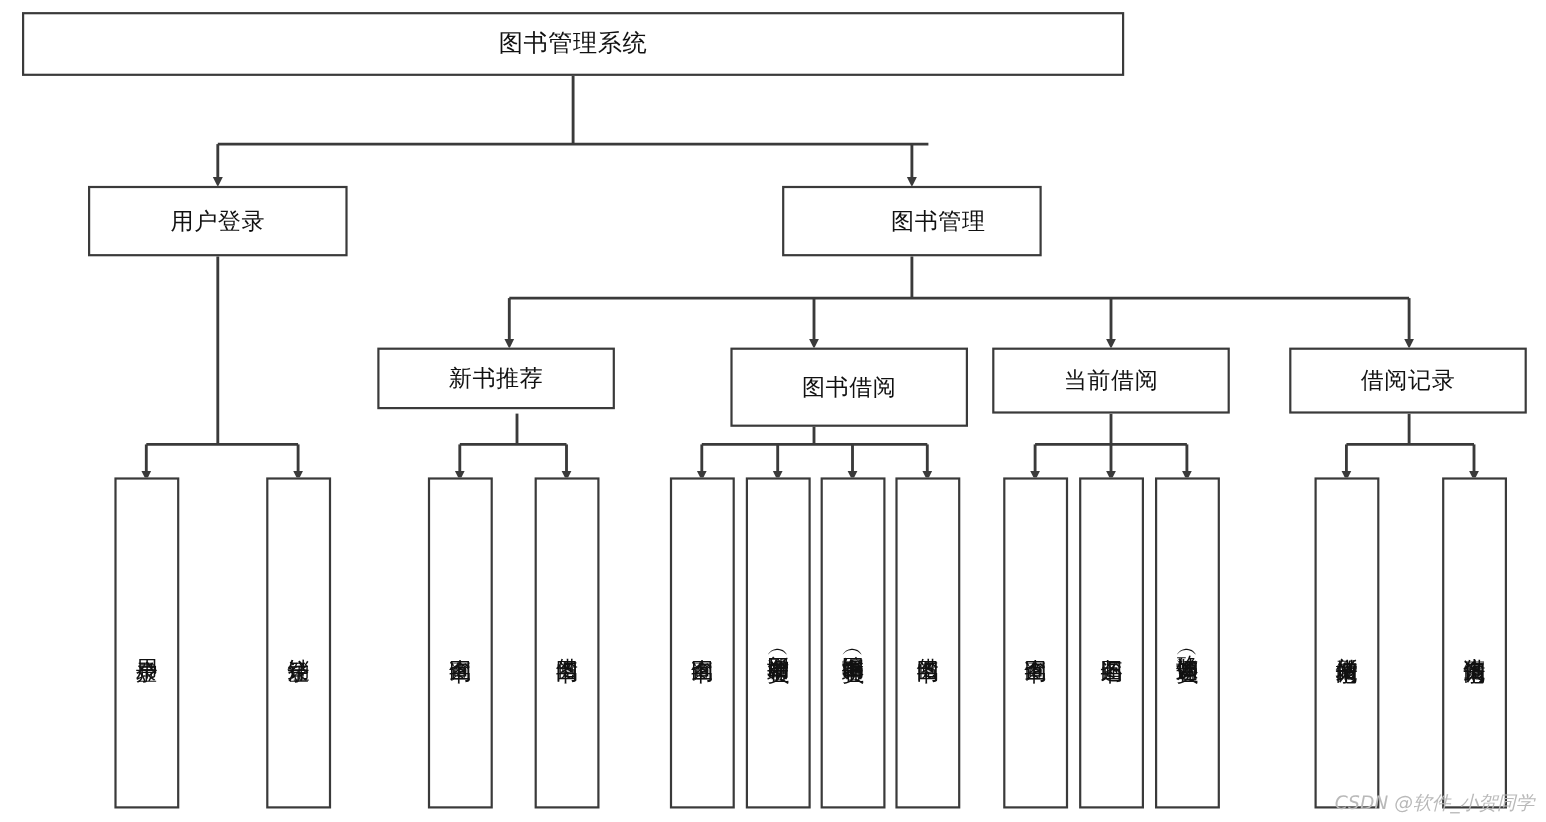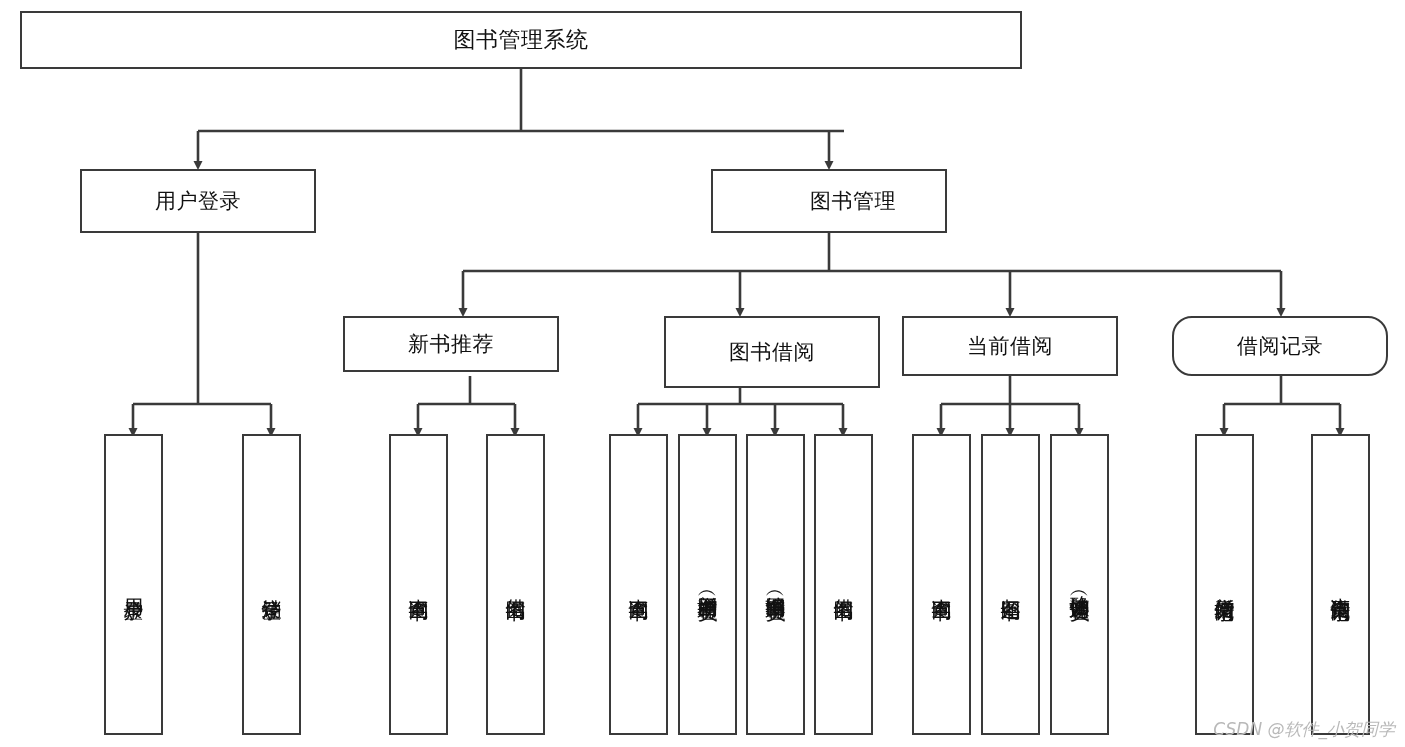--- a/index.html
+++ b/index.html
@@ -148,21 +148,21 @@
   </div>
 
   <div class="node horiz" style="left:664px; top:316px; width:216px; height:72px;">
     <span class="label">图书借阅</span>
   </div>
 
   <div class="node horiz" style="left:902px; top:316px; width:216px; height:60px;font-family:Liberation Serif, serif;">
     <span class="label">当前借阅</span>
   </div>
 
-  <div class="node horiz" style="left:1172px; top:316px; width:216px; height:60px;border-radius:20px;">
+  <div class="node horiz" style="left:1172px; top:316px; width:216px; height:60px;">
     <span class="label">借阅记录</span>
   </div>
 
   <div class="node vert" style="left:104px; top:434px; width:59px; height:301px;">
     <span class="label">用户登录</span>
   </div>
 
   <div class="node vert" style="left:242px; top:434px; width:59px; height:301px;">
     <span class="label">注销登录</span>
   </div>

